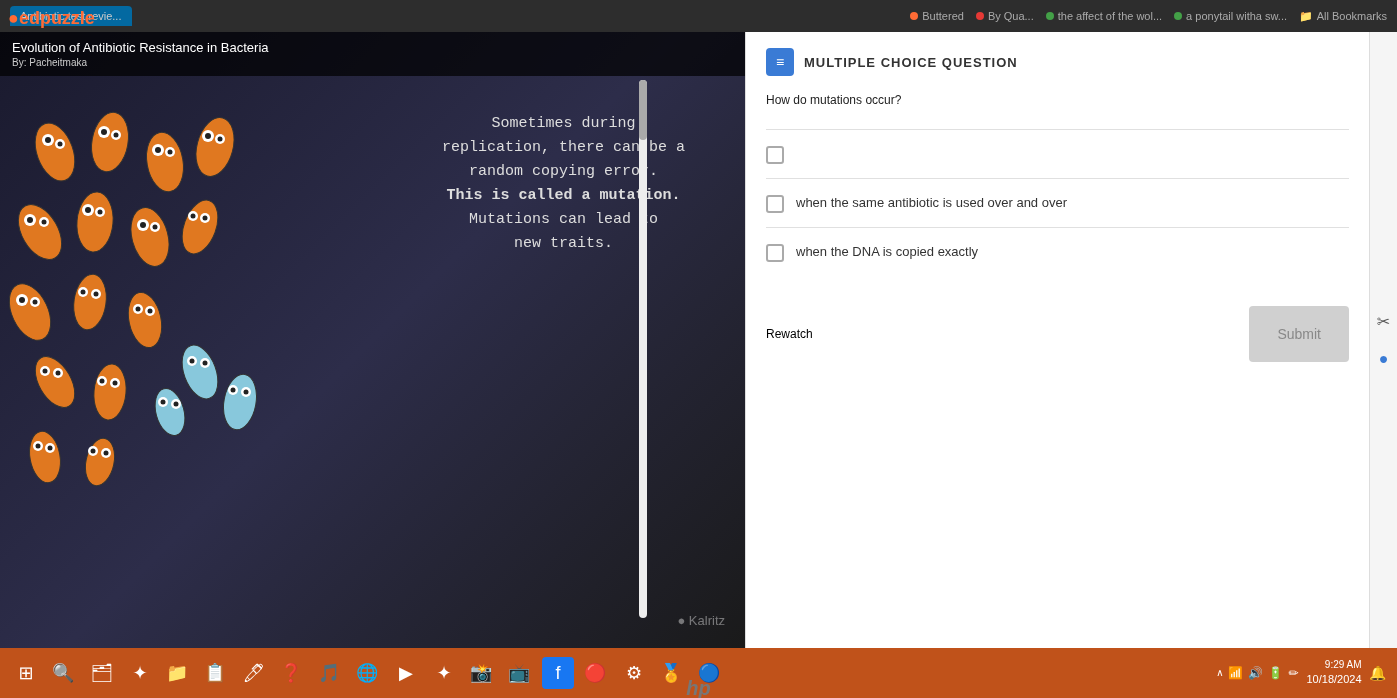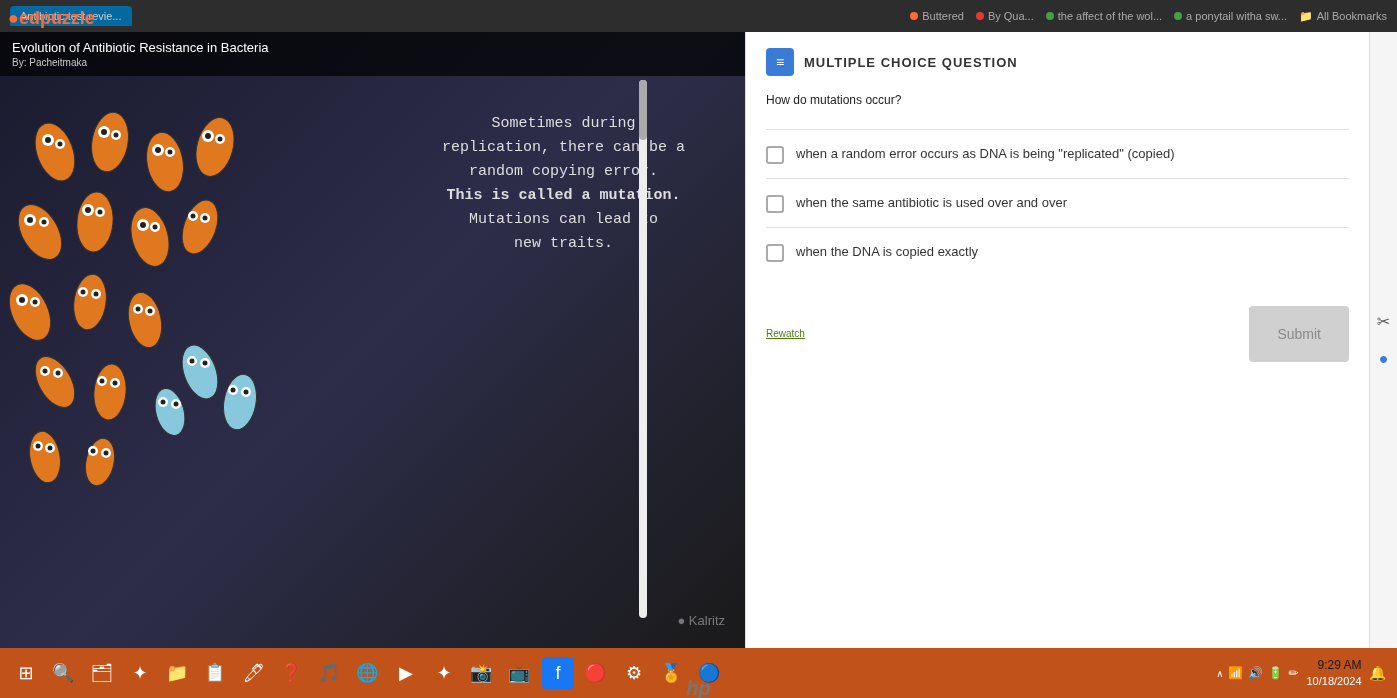--- a/index.html
+++ b/index.html
@@ -201,24 +201,23 @@
       display: flex;
       justify-content: space-between;
       align-items: center;
       margin-top: 20px;
       padding-top: 10px;
     }
 
     .btn-rewatch {
       background: transparent;
       border: none;
-      color: #4d7c0f;
-      font-size: 10px;
+      color: #000000;
+      font-size: 12px;
       cursor: pointer;
-      text-decoration: underline;
     }
 
     .btn-submit {
       background: #d0d0d0;
       color: #888;
       border: none;
       padding: 20px 28px;
       border-radius: 4px;
       font-size: 14px;
       cursor: not-allowed;
@@ -506,21 +505,20 @@
       <div class="quiz-icon">
         <span>≡</span>
       </div>
       <span class="quiz-type-label">MULTIPLE CHOICE QUESTION</span>
     </div>
 
     <div class="quiz-question">How do mutations occur?</div>
 
     <div class="answer-option">
       <div class="answer-checkbox"></div>
-      <span class="answer-text">when a random error occurs as DNA is being "replicated" (copied)</span>
     </div>
 
     <div class="answer-option">
       <div class="answer-checkbox"></div>
       <span class="answer-text">when the same antibiotic is used over and over</span>
     </div>
 
     <div class="answer-option">
       <div class="answer-checkbox"></div>
       <span class="answer-text">when the DNA is copied exactly</span>
@@ -568,18 +566,18 @@
 
   <div class="taskbar-right">
     <div class="system-tray">
       <span style="font-size:10px;">∧</span>
       <span>📶</span>
       <span>🔊</span>
       <span>🔋</span>
       <span>✏</span>
     </div>
     <div class="clock">
-      <div style="font-size:12px;color:#0f172a;">9:29 AM</div>
+      <div style="font-size:10px;color:#ffffff;">9:29 AM</div>
       <div style="font-size:11px;color:white;">10/18/2024</div>
     </div>
     <span style="font-size:14px;color:white;">🔔</span>
   </div>
 </div>
 
 </body></html>

